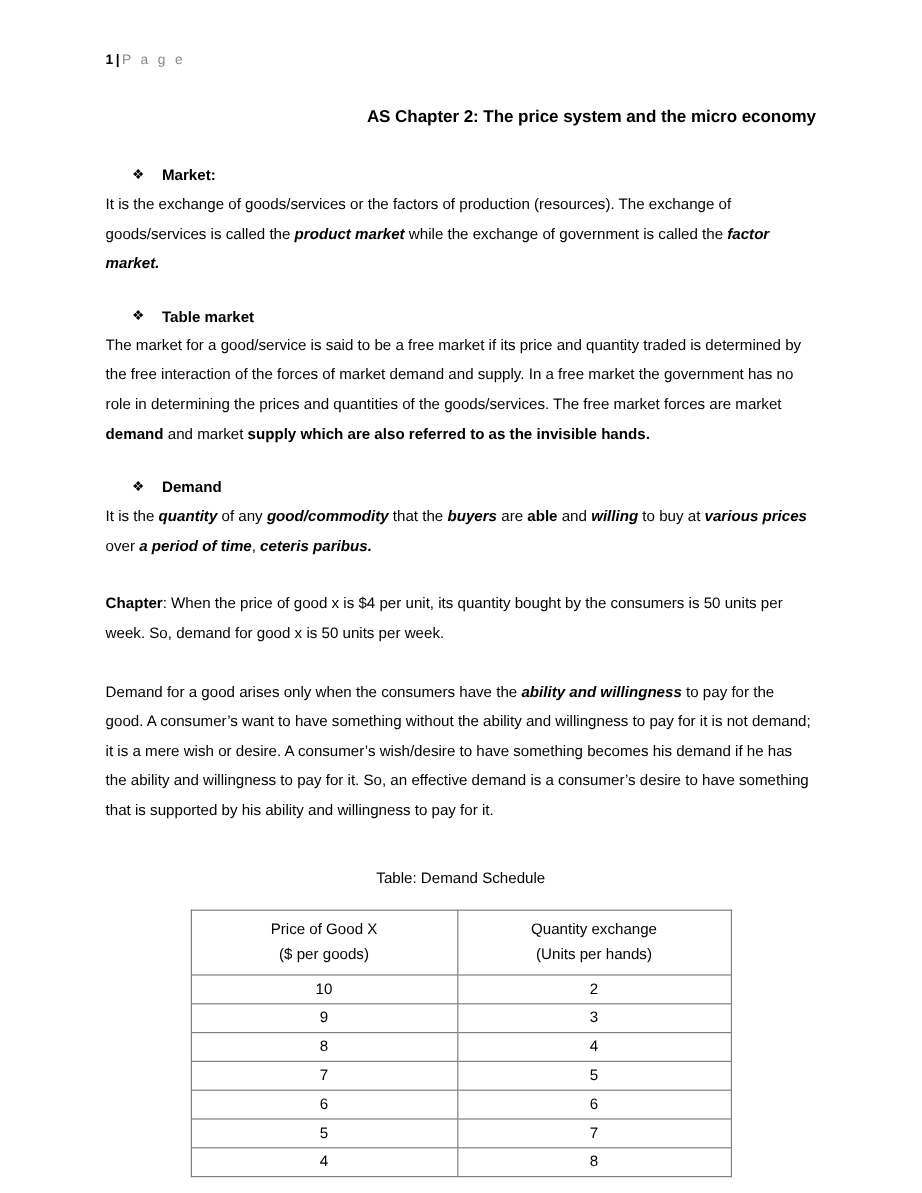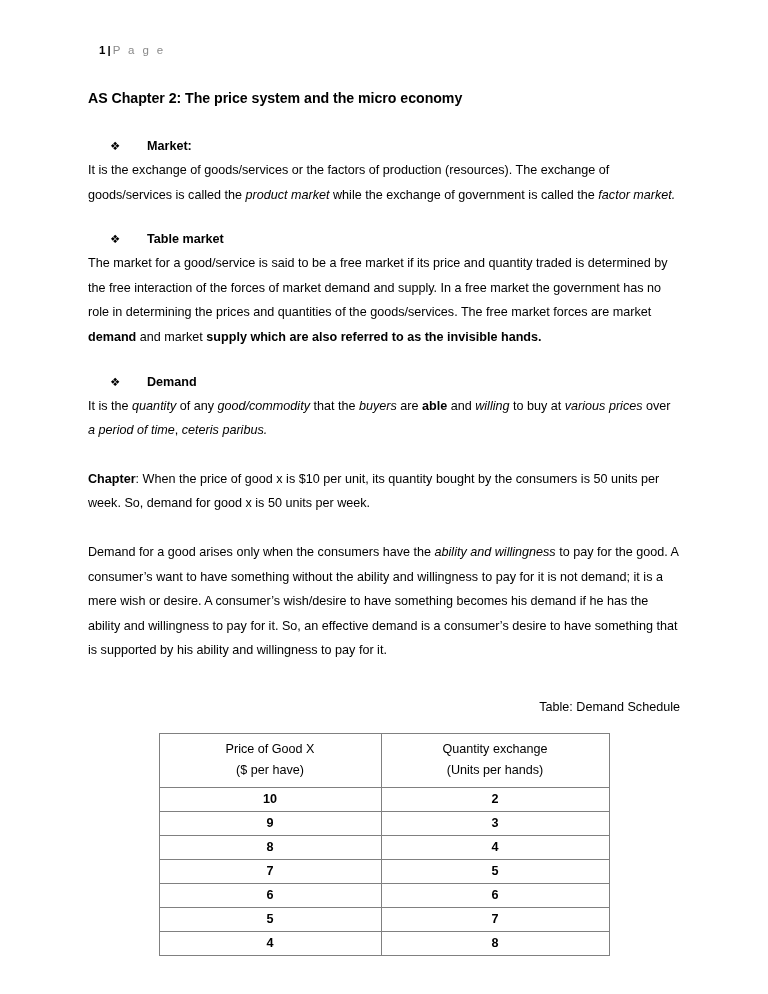--- a/index.html
+++ b/index.html
@@ -18,21 +18,21 @@
     position: relative;
     width: 768px;
     height: 994px;
     background: #ffffff;
     box-sizing: border-box;
     padding: 42px 88px 0 88px;
   }
   .page-header {
     font-size: 11.5px;
     line-height: 16px;
-    margin: 0 0 30px 11px;
+    margin: 0 0 30px 0;
     white-space: nowrap;
   }
   .page-header .pg-num {
     font-weight: bold;
     color: #000000;
     font-size: 11.5px;
   }
   .page-header .pg-sep {
     font-weight: bold;
     color: #000000;
@@ -43,59 +43,60 @@
     letter-spacing: 2.4px;
     font-size: 11.5px;
   }
 
   h1.doc-title {
     font-size: 14.2px;
     font-weight: bold;
     line-height: 20px;
     margin: 0 0 28px 0;
     letter-spacing: -0.05px;
+    text-align: right;
   }
 
   .bullet-head {
     font-size: 12.6px;
     font-weight: bold;
     line-height: 20px;
     margin: 0 0 2px 0;
     padding-left: 27px;
     position: relative;
   }
   .bullet-head .glyph {
     position: absolute;
     left: 22px;
     top: 0;
     font-size: 11.5px;
     font-weight: normal;
   }
-  .bullet-head .btxt { margin-left: 32px; display: inline-block; }
+  .bullet-head .btxt { margin-left: 20px; display: inline-block; }
 
   p.body {
     font-size: 12.6px;
     line-height: 24.6px;
     margin: 0 0 0 0;
     text-align: left;
   }
   p.gap { margin-top: 24px; }
 
-  .bi { font-weight: normal; font-style: italic; text-align: center; }
+  .bi { font-weight: bold; font-style: italic; text-align: center; }
   .b  { font-weight: bold; font-style: normal; }
 
   .sec { margin-bottom: 22px; }
 
   .table-wrap {
     margin-top: 34px;
   }
   .table-caption {
     font-size: 12.6px;
     line-height: 20px;
-    text-align: right;
+    text-align: center;
     margin: 0 0 5px 0;
   }
   table.demand {
     border-collapse: collapse;
     width: 450px;
     margin: 16px auto;
     table-layout: fixed;
   }
   table.demand td {
     border: 1px solid #808080;
@@ -105,21 +106,20 @@
     padding: 1px 4px;
     color: #000;
   }
   table.demand td.hdr {
     padding: 5px 4px 6px 4px;
     line-height: 21px;
   }
   table.demand td.val {
     height: 19px;
     padding: 1px 4px 2px 4px;
-    font-weight: bold;
   }
   table.demand col.c1 { width: 222px; }
   table.demand col.c2 { width: 228px; }
 </style>
 </head>
 <body>
 
 <div class="page">
 
   <div class="page-header">
@@ -145,36 +145,36 @@
   </div>
 
   <div class="sec">
     <div class="bullet-head">
       <span class="glyph">❖</span>
       <span class="btxt">Demand</span>
     </div>
     <p class="body"><span>It is the </span><span class="bi">quantity</span><span> of any </span><span class="bi">good/commodity</span><span> that the </span><span class="bi">buyers</span><span> are </span><span class="b">able</span><span> and </span><span class="bi">willing</span><span> to buy at </span><span class="bi">various prices</span><span> over </span><span class="bi">a period of time</span><span>, </span><span class="bi">ceteris paribus.</span></p>
   </div>
 
-  <p class="body gap"><span class="b">Chapter</span><span>: When the price of good x is $10 per unit, its quantity bought by the consumers is 50 units per week. So, demand for good x is 50 units per week.</span></p>
+  <p class="body gap"><span class="b">Chapter</span><span>: When the price of good x is $4 per unit, its quantity bought by the consumers is 50 units per week. So, demand for good x is 50 units per week.</span></p>
 
   <p class="body gap"><span>Demand for a good arises only when the consumers have the </span><span class="bi">ability and willingness</span><span> to pay for the good.  A consumer’s want to have something without the ability and willingness to pay for it is not demand; it is a mere wish or desire. A consumer’s wish/desire to have something becomes his demand if he has the ability and willingness to pay for it. So, an effective demand is a consumer’s desire to have something that is supported by his ability and willingness to pay for it.</span></p>
 
   <div class="table-wrap">
     <div class="table-caption">Table: Demand Schedule</div>
     <table class="demand">
       <colgroup>
           <col class="c1">
           <col class="c2">
         </colgroup>
       <tbody>
         <tr>
           <td class="hdr">
             <div>Price of Good X</div>
-            <div>($ per have)</div>
+            <div>($ per goods)</div>
           </td>
           <td class="hdr">
             <div>Quantity exchange</div>
             <div>(Units per hands)</div>
           </td>
         </tr>
         <tr>
           <td class="val">10</td>
           <td class="val">2</td>
         </tr>

